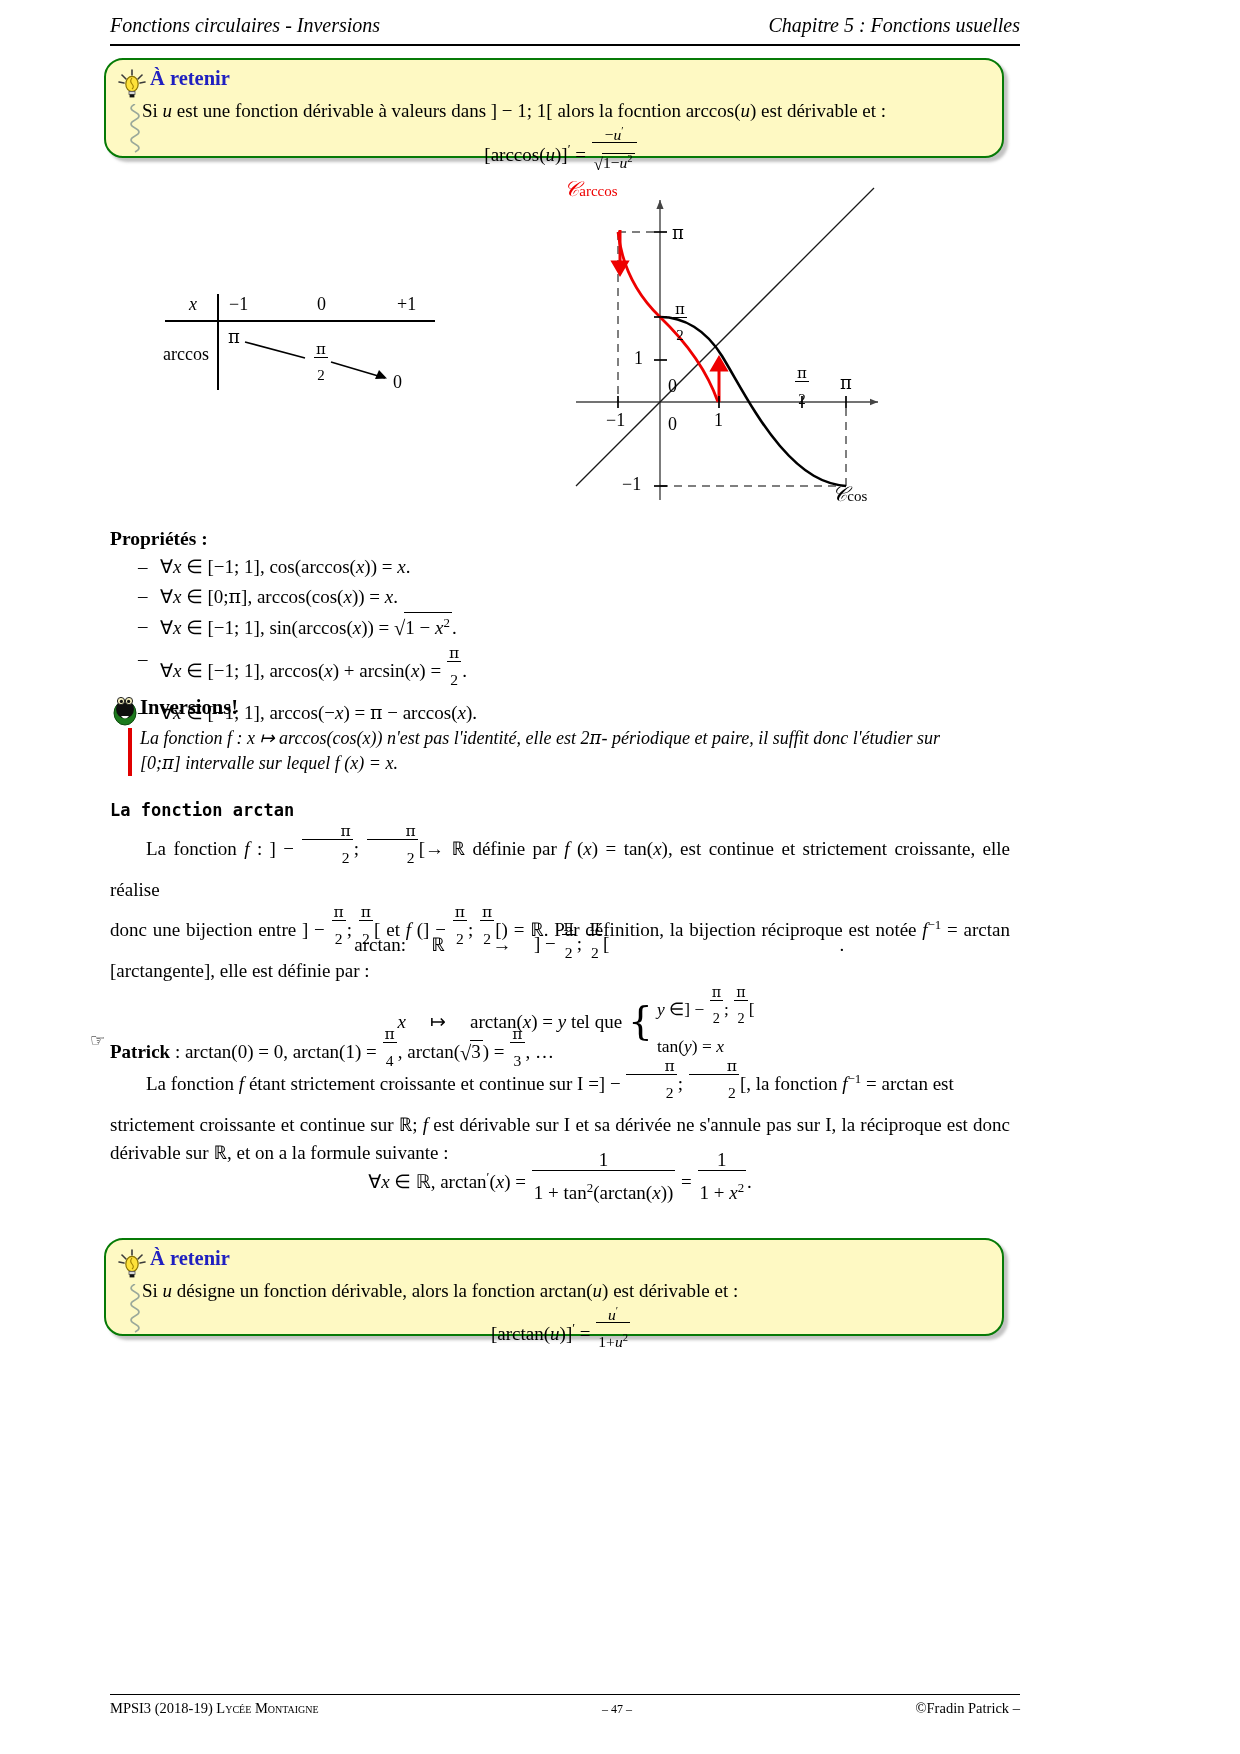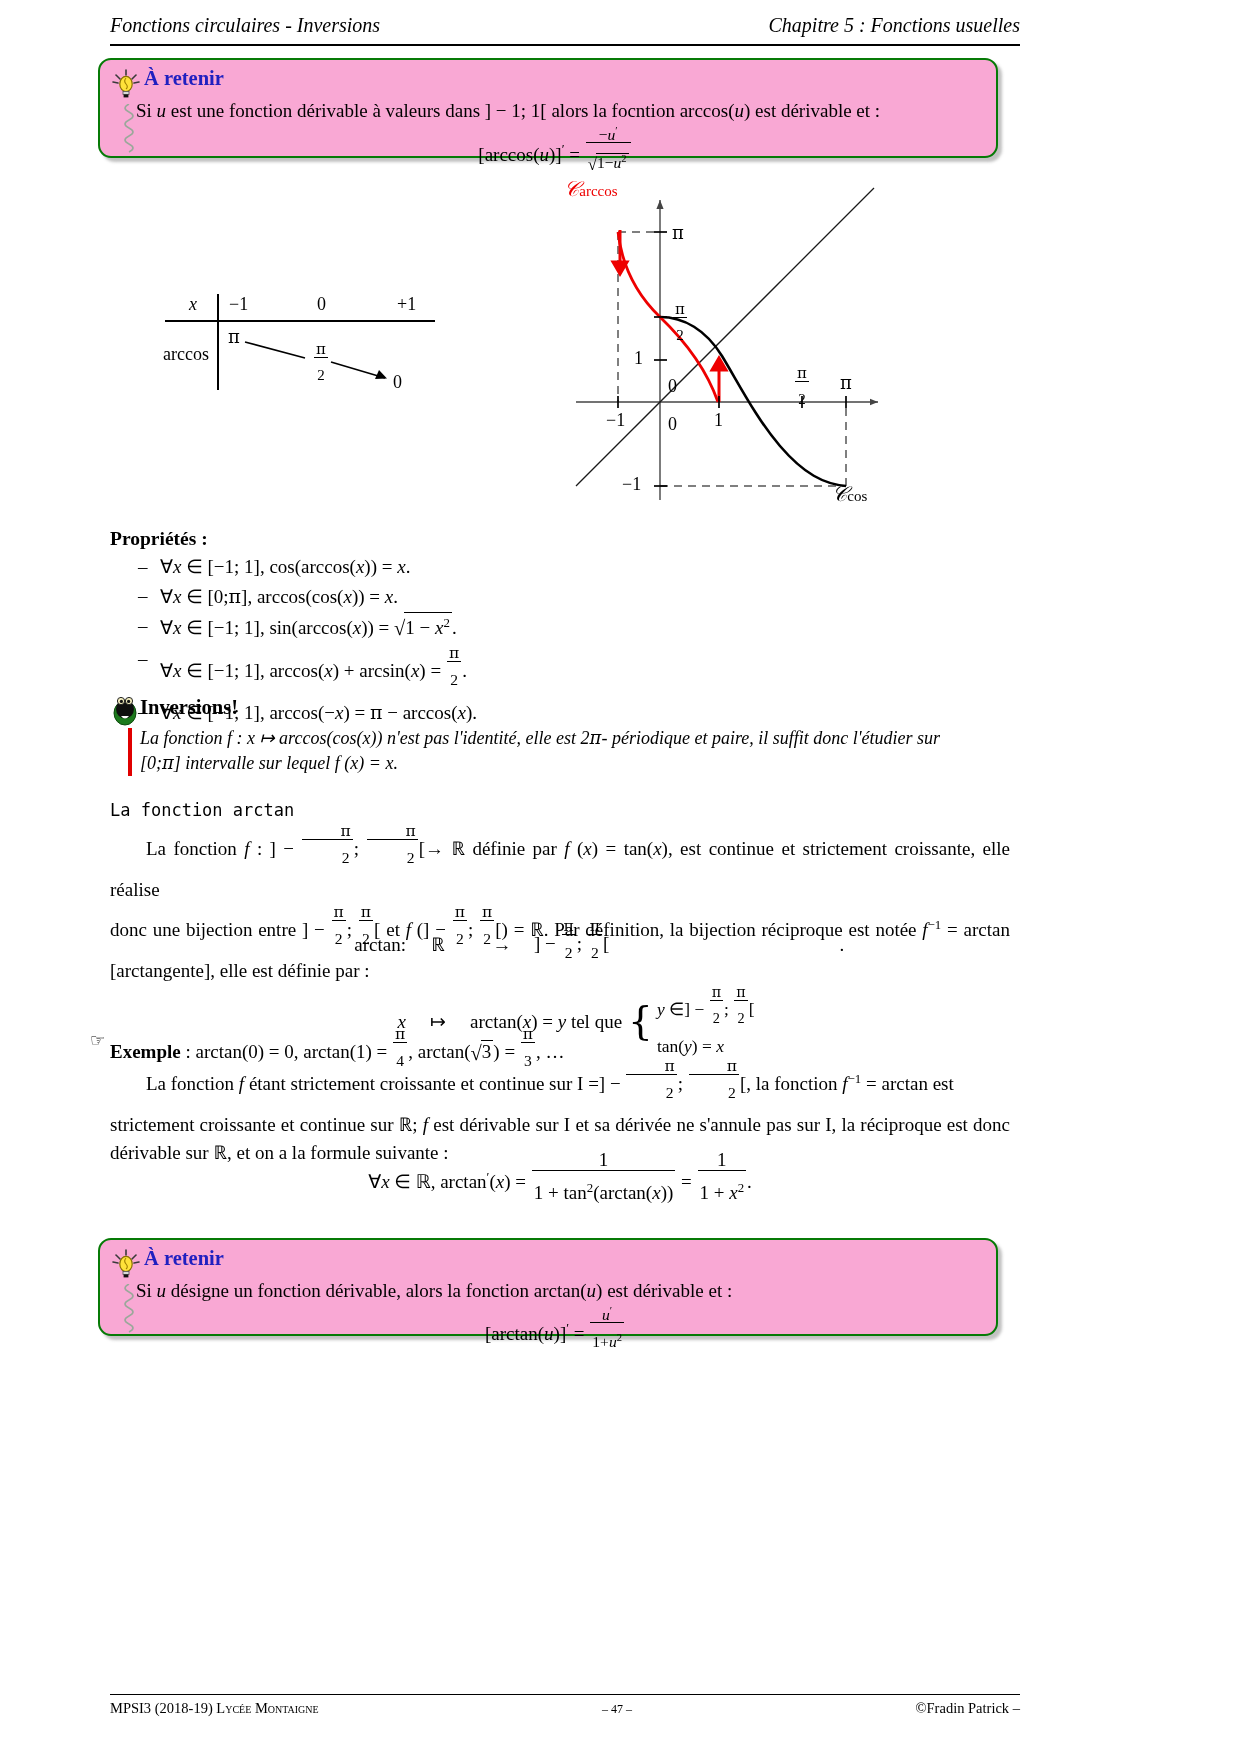--- a/index.html
+++ b/index.html
@@ -33,24 +33,24 @@
     position:absolute;left:110px;top:1700px;width:910px;
     display:flex;justify-content:space-between;align-items:baseline;
     font-size:14.5px;
   }
   .footer .sc{font-variant:small-caps;}
   .footer-mid{font-size:12px;}
   .footer-right{font-size:14.5px;}
 
   
   .retenir{
-    position:absolute;left:98px;width:900px;
-    background:#f9a8d4;
+    position:absolute;left:104px;width:900px;
+    background:#fef9c3;
     border:2.2px solid #067a06;
-    border-radius:13px;
+    border-radius:19px;
     box-shadow:4px 4px 3px rgba(120,120,120,.45);
     box-sizing:border-box;
   }
   .retenir .bulb{
     position:absolute;left:10px;top:8px;width:34px;height:34px;
   }
   .retenir .title{
     position:absolute;left:44px;top:7px;
     color:#2020c0;font-weight:bold;font-size:20.5px;
   }
@@ -92,21 +92,21 @@
   .prop-list .li{display:flex;gap:12px;}
   .prop-list .dash{width:10px;}
 
   .attn-icon{position:absolute;left:110px;top:694px;width:30px;height:32px;}
   .attn-title{position:absolute;left:140px;top:696px;font-weight:bold;font-size:20.5px;}
   .attn-bar{position:absolute;left:128px;top:728px;width:4px;height:48px;background:#e00000;}
   .attn-body{position:absolute;left:140px;top:726px;width:870px;
     font-style:italic;font-size:18px;line-height:1.38;}
 
   .sec-title{position:absolute;left:110px;top:800px;
-    font-family:"DejaVu Sans Mono", monospace;font-weight:normal;font-size:17px;}
+    font-family:"DejaVu Sans Mono", monospace;font-weight:bold;font-size:17px;}
   .p1{position:absolute;left:110px;top:823px;width:900px;font-size:19px;line-height:1.45;text-align:justify;}
   .p1 .indent{display:block;text-indent:36px;}
 
   .arctan-def{position:absolute;left:110px;top:918px;width:900px;font-size:19px;}
   .adef-grid{position:relative;margin-left:210px;}
   .adef-row{display:flex;align-items:center;gap:0px;line-height:1.55;}
   .adef-c1{width:86px;text-align:right;}
   .adef-c2{width:64px;text-align:center;}
   .adef-c3{}
   .brace{
@@ -352,21 +352,21 @@
         <span class="brace-stack">
           <div><span class="it">y</span> ∈] − <span class="frac"><span class="num pi">π</span><span class="den">2</span></span>; <span class="frac"><span class="num pi">π</span><span class="den">2</span></span>[</div>
           <div>tan(<span class="it">y</span>) = <span class="it">x</span></div>
         </span>
       </div>
     </div>
   </div>
 
   <div class="ex-icon">☞</div>
   <div class="ex-line">
-    <b>Exemple</b><span> : arctan(0) = 0, arctan(1) = <span class="frac"><span class="num pi">π</span><span class="den">4</span></span>, arctan(<span class="sqrt-sym">√</span><span class="sqrt-body">3</span>) = <span class="frac"><span class="num pi">π</span><span class="den">3</span></span>, …</span>
+    <b>Patrick</b><span> : arctan(0) = 0, arctan(1) = <span class="frac"><span class="num pi">π</span><span class="den">4</span></span>, arctan(<span class="sqrt-sym">√</span><span class="sqrt-body">3</span>) = <span class="frac"><span class="num pi">π</span><span class="den">3</span></span>, …</span>
   </div>
 
   <div class="p2">
     <span class="indent">La fonction <span class="it">f</span> étant strictement croissante et continue sur I =] − <span class="frac"><span class="num pi">π</span><span class="den">2</span></span>; <span class="frac"><span class="num pi">π</span><span class="den">2</span></span>[, la fonction <span class="it">f</span><sup class="e">−1</sup> = arctan est</span>
     <span>strictement croissante et continue sur ℝ; <span class="it">f</span> est dérivable sur I et sa dérivée ne s'annule pas sur I, la réciproque est donc dérivable sur ℝ, et on a la formule suivante :</span>
   </div>
 
   <div class="formula2">
     <span>∀<span class="it">x</span> ∈ ℝ, arctan<sup class="e">′</sup>(<span class="it">x</span>) = </span>
     <span class="frac" style="font-size:1em;vertical-align:-0.55em;">

